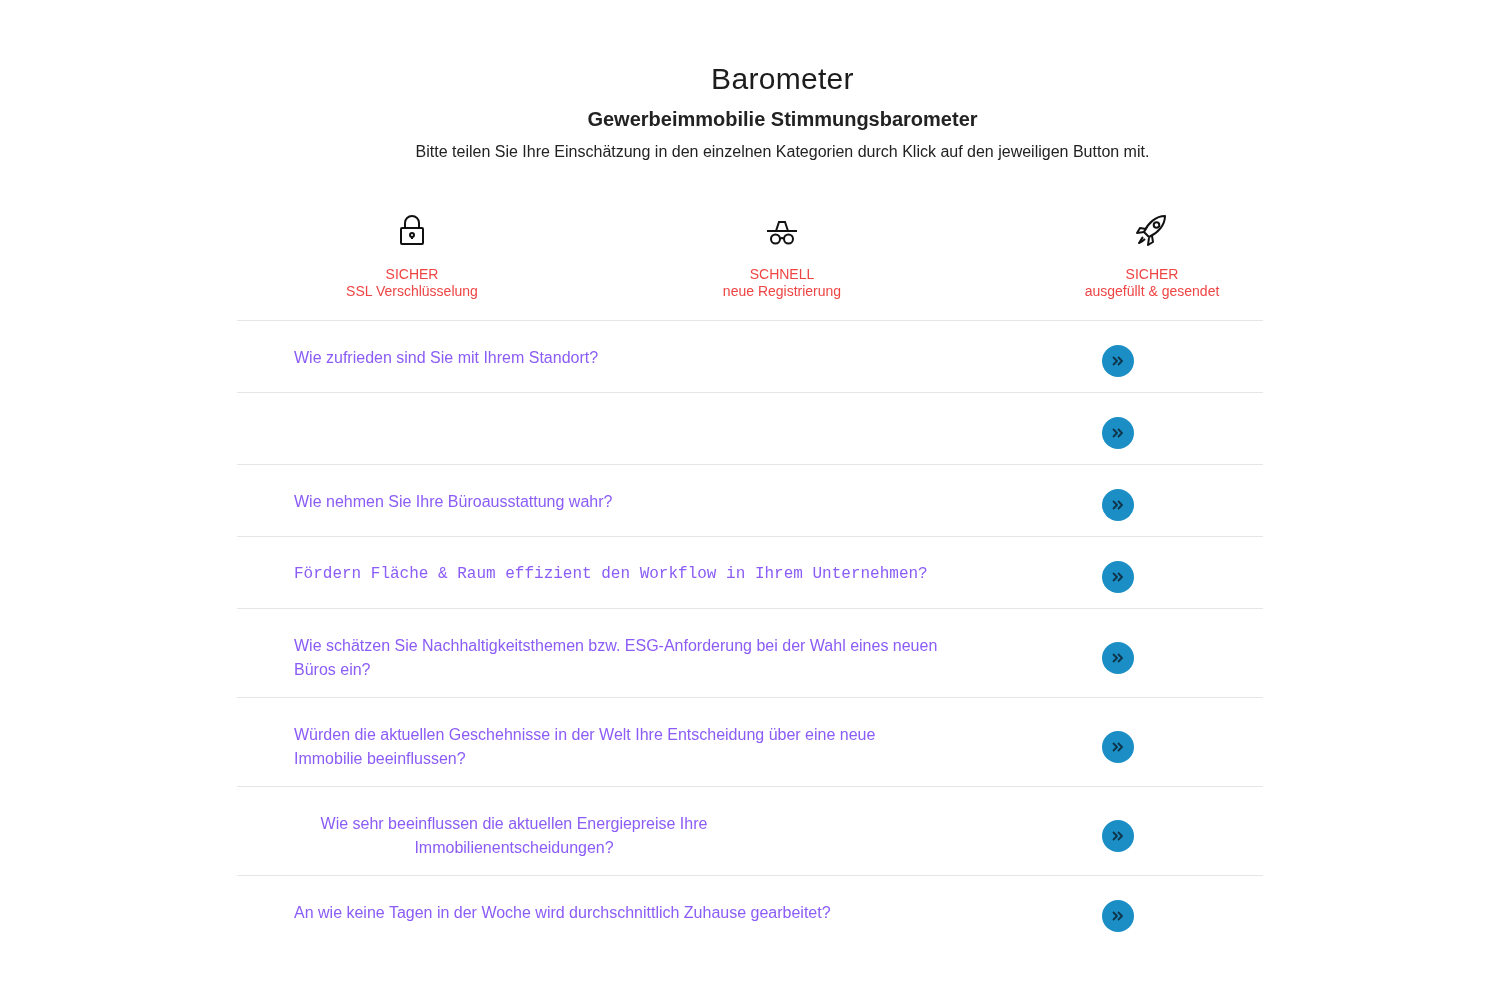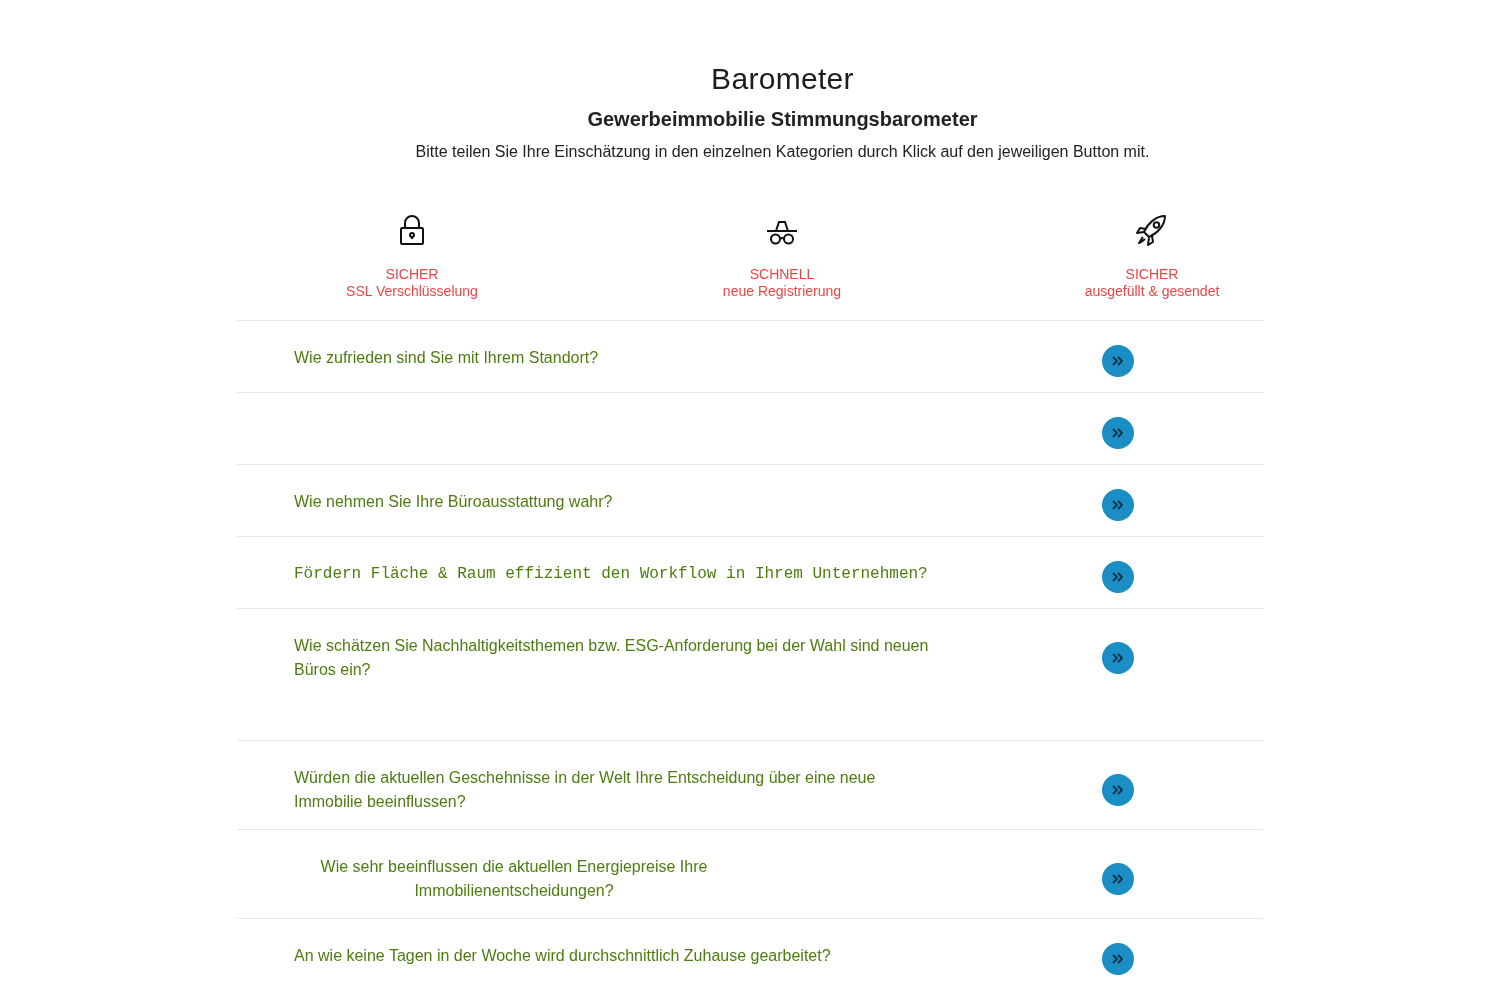--- a/index.html
+++ b/index.html
@@ -9,21 +9,21 @@
            font-size:30px; font-weight:500; color:#1c1c1c; letter-spacing:0.3px; }
   .subtitle { position:absolute; left:0; width:1565px; top:108px; text-align:center;
               font-size:20px; font-weight:700; color:#222; }
   .intro { position:absolute; left:0; width:1565px; top:143px; text-align:center;
            font-size:16px; color:#222; }
   .feature { position:absolute; top:212px; width:240px; margin-left:-120px; text-align:center; }
   .feature .ico { display:block; width:36px; height:36px; margin:0 auto 18px auto; }
   .feature .l1, .feature .l2 { display:block; font-size:14px; color:#ef4444; line-height:17px; }
   .rows { position:absolute; left:237px; width:1026px; top:320px; }
   .row { position:relative; border-top:1px solid #e6e6e6; box-sizing:border-box; }
-  .row .q { position:absolute; left:57px; font-size:16px; color:#4d7c0f; line-height:24px; width:650px; }
+  .row .q { position:absolute; left:57px; font-size:16px; color:#8b5cf6; line-height:24px; width:650px; }
   .row .btn { position:absolute; left:865px; width:32px; height:32px; border-radius:50%;
               background:#1b8fc5; display:flex; align-items:center; justify-content:center; cursor:pointer; }
   .row .btn svg { width:16px; height:16px; }
 </style>
 </head>
 <body>
 
 <div class="title">Barometer</div>
 <div class="subtitle">Gewerbeimmobilie Stimmungsbarometer</div>
 <div class="intro">Bitte teilen Sie Ihre Einschätzung in den einzelnen Kategorien durch Klick auf den jeweiligen Button mit.</div>
@@ -93,29 +93,29 @@
   <div class="row" style="height:72px;">
     <div class="q" style="top:25px;font-family:Liberation Mono, monospace;">Fördern Fläche &amp; Raum effizient den Workflow in Ihrem Unternehmen?</div>
     <div class="btn" style="top:24px;">
       <svg viewBox="0 0 16 16" fill="none" stroke="#0f3348" stroke-width="1.8" stroke-linejoin="round">
           <path d="M3 4 L7 8 L3 12"></path>
           <path d="M8 4 L12 8 L8 12"></path>
         </svg>
     </div>
   </div>
   <div class="row" style="height:89px;">
-    <div class="q" style="top:25px;">Wie schätzen Sie Nachhaltigkeitsthemen bzw. ESG-Anforderung bei der Wahl sind neuen Büros ein?</div>
+    <div class="q" style="top:25px;">Wie schätzen Sie Nachhaltigkeitsthemen bzw. ESG-Anforderung bei der Wahl eines neuen Büros ein?</div>
     <div class="btn" style="top:33px;">
       <svg viewBox="0 0 16 16" fill="none" stroke="#0f3348" stroke-width="1.8" stroke-linejoin="round">
           <path d="M3 4 L7 8 L3 12"></path>
           <path d="M8 4 L12 8 L8 12"></path>
         </svg>
     </div>
   </div>
-  <div class="row" style="height:89px;margin-top:43px;">
+  <div class="row" style="height:89px;">
     <div class="q" style="top:25px;">Würden die aktuellen Geschehnisse in der Welt Ihre Entscheidung über eine neue Immobilie beeinflussen?</div>
     <div class="btn" style="top:33px;">
       <svg viewBox="0 0 16 16" fill="none" stroke="#0f3348" stroke-width="1.8" stroke-linejoin="round">
           <path d="M3 4 L7 8 L3 12"></path>
           <path d="M8 4 L12 8 L8 12"></path>
         </svg>
     </div>
   </div>
   <div class="row" style="height:89px;text-align:center;">
     <div class="q" style="top:25px;width:440px;">Wie sehr beeinflussen die aktuellen Energiepreise Ihre Immobilienentscheidungen?</div>

